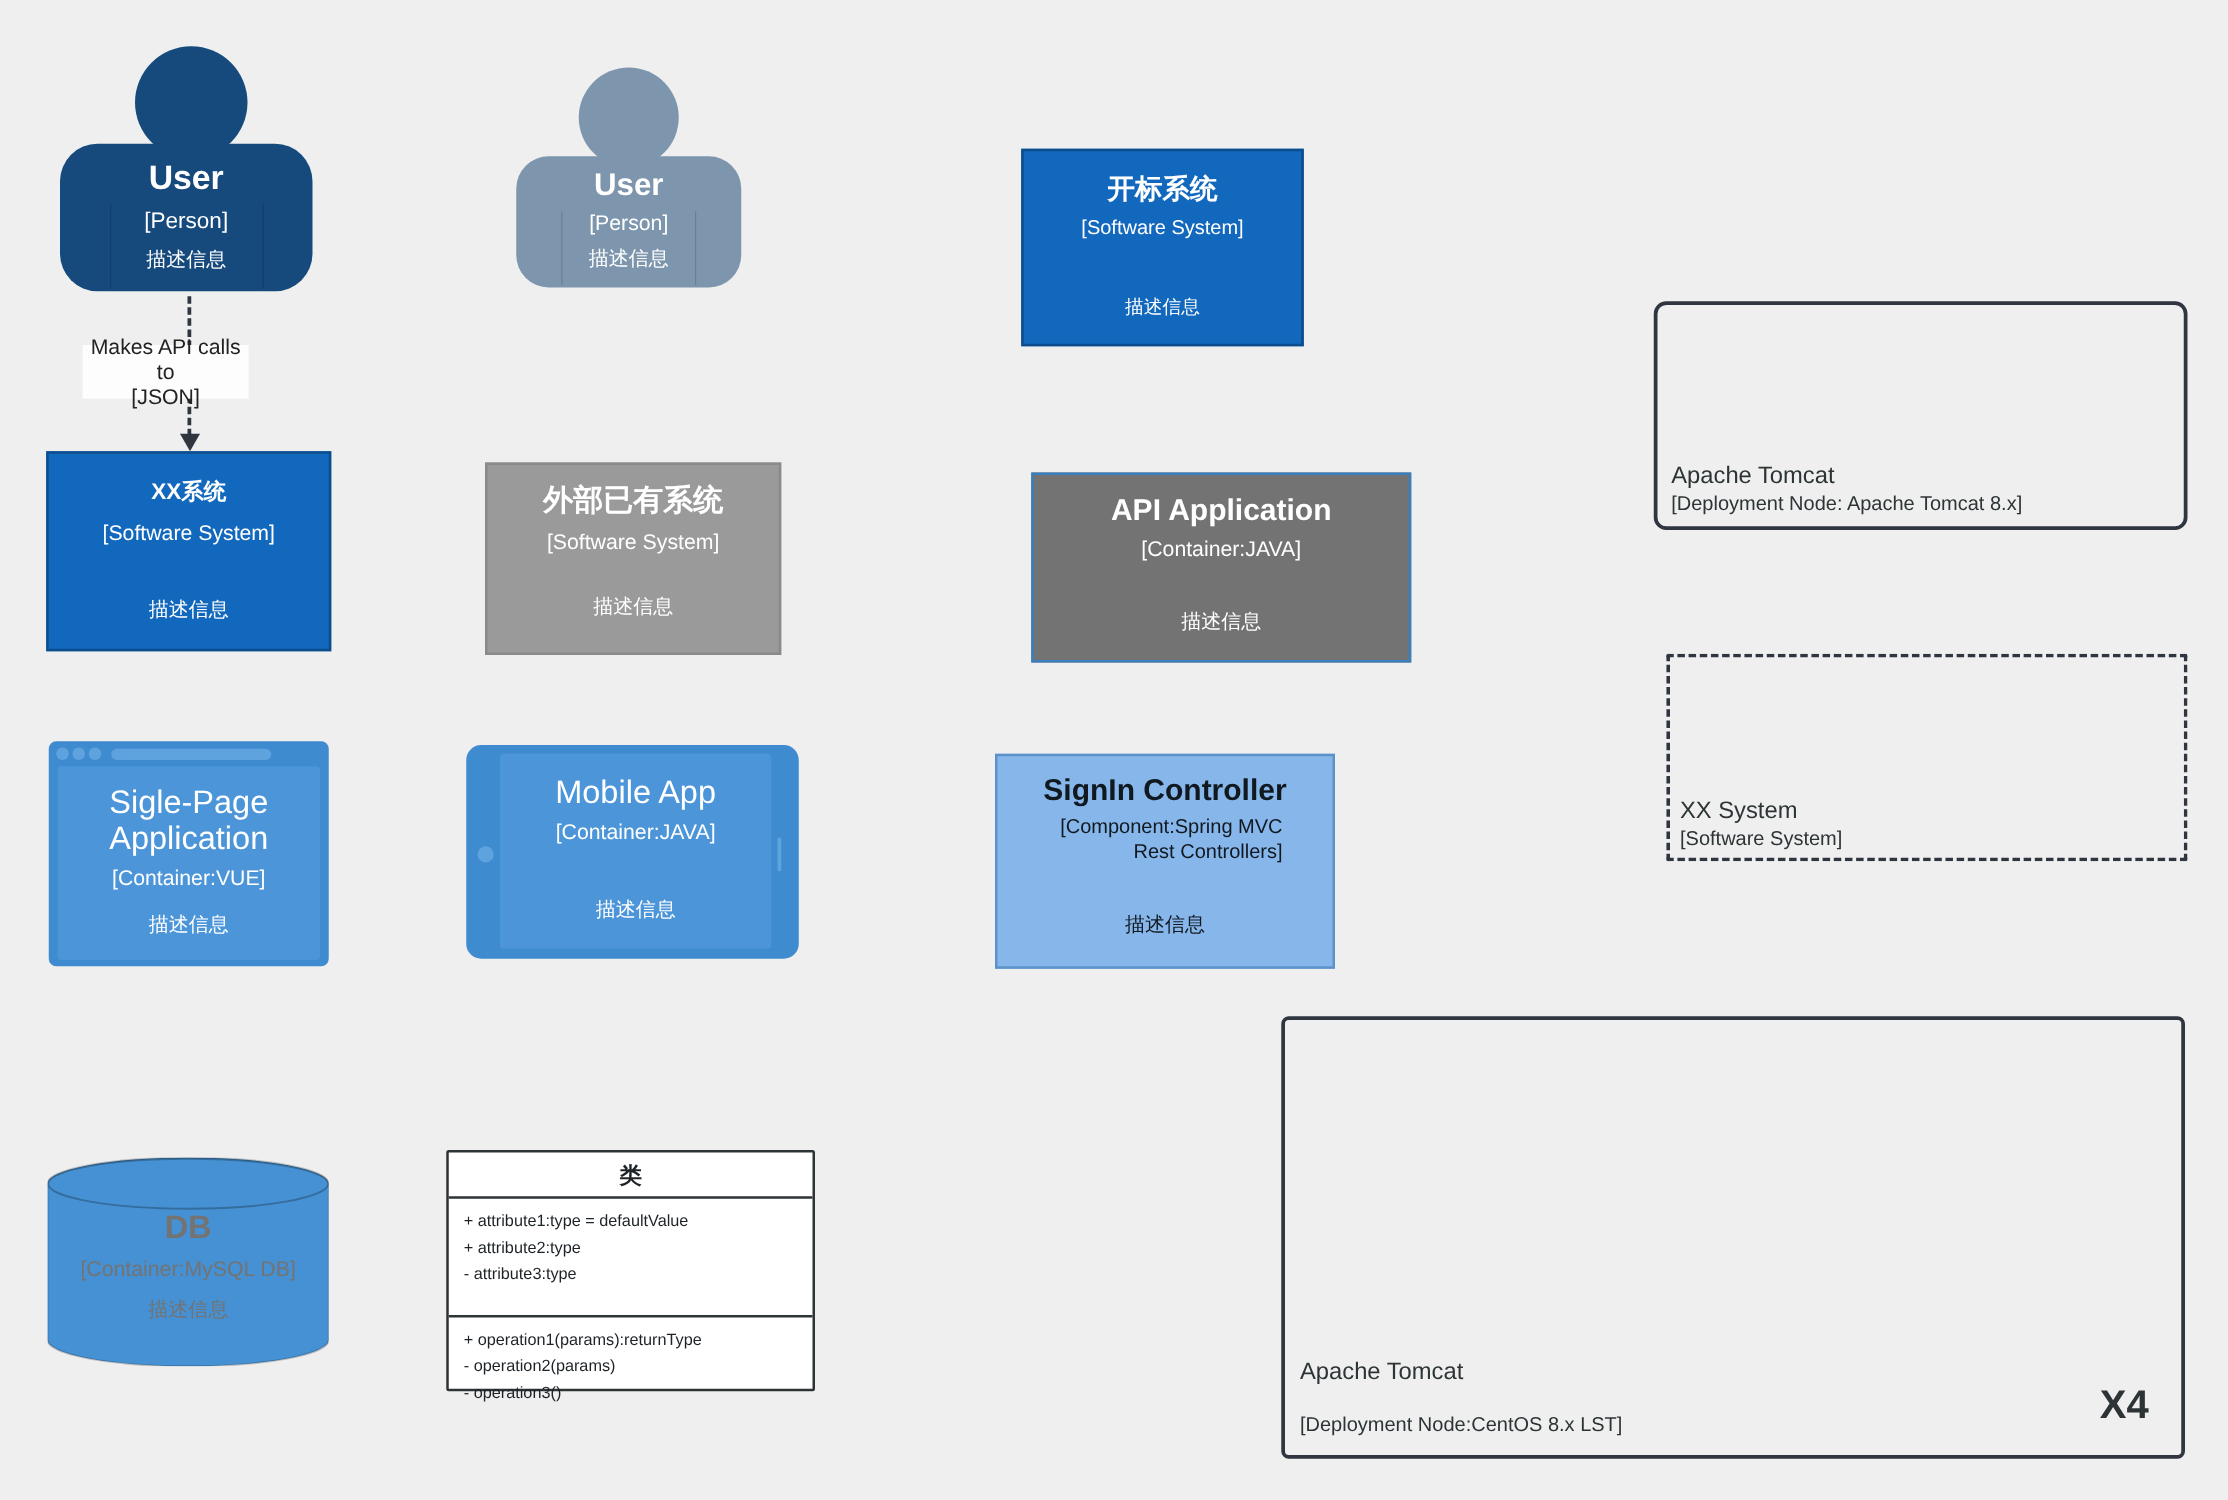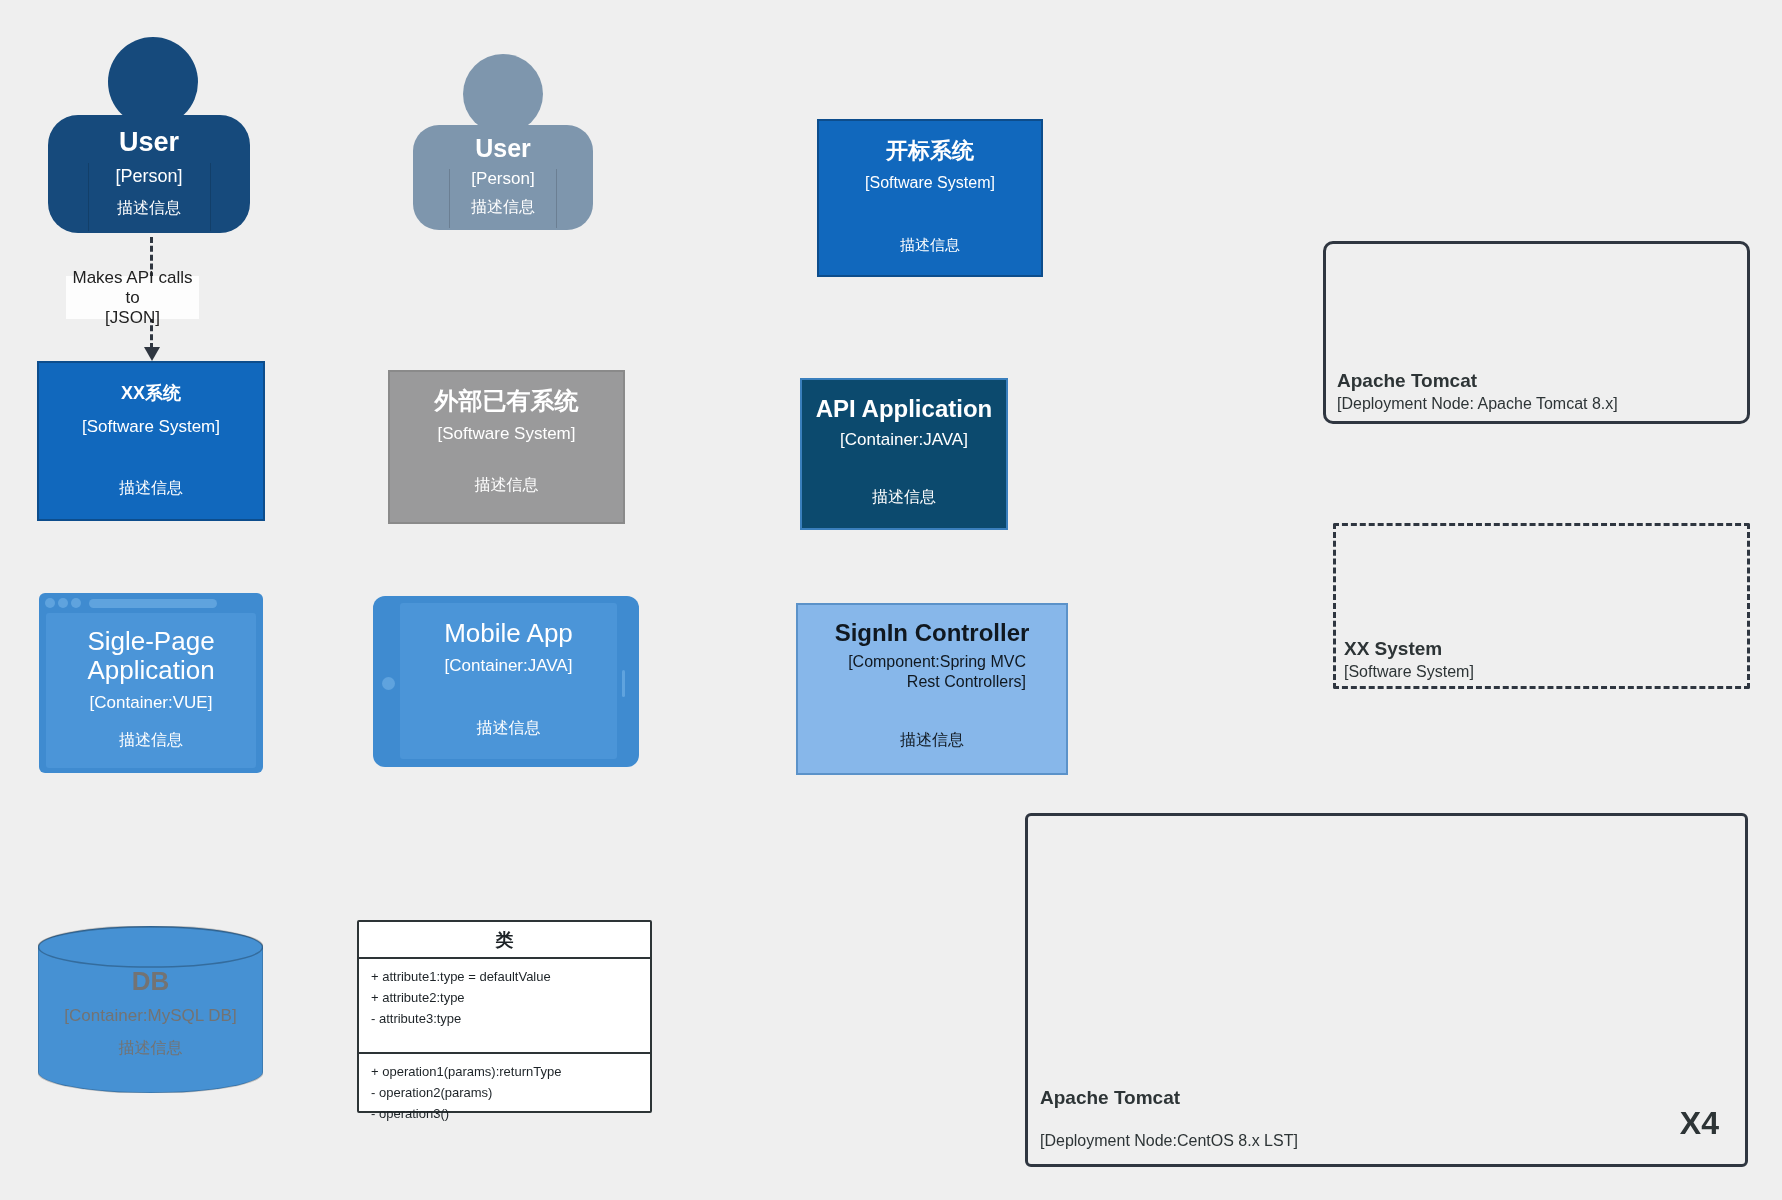--- a/index.html
+++ b/index.html
@@ -24,21 +24,21 @@
     display:flex;flex-direction:column;align-items:center;box-sizing:border-box;
   }
   .person .cols{position:absolute;border-left:1.5px solid rgba(0,0,0,.15);border-right:1.5px solid rgba(0,0,0,.15);}
   .person .ttl{font-weight:bold;font-size:27px;margin-top:12px;}
   .person .sub{font-size:18px;margin-top:8px;}
   .person .desc{font-size:16px;margin-top:11px;}
   
   .node{position:absolute;box-sizing:border-box;border:3px solid #2f3640;border-radius:10px;color:#2d3436;}
   .node.dashed{border-style:dashed;border-radius:2px;}
   .node .lbl{position:absolute;left:11px;bottom:8px;text-align:left;}
-  .node .lbl .ttl{font-weight:bold;font-size:19px;}
+  .node .lbl .ttl{font-weight:normal;font-size:19px;}
   .node .lbl .sub{font-size:16px;margin-top:3px;}
   .node .badge{position:absolute;right:26px;bottom:22px;font-weight:bold;font-size:32px;color:#2d3436;}
   
   .devframe{position:absolute;background:#3f8bd0;box-sizing:border-box;}
   .devscreen{position:absolute;background:#4b95d8;color:#fff;text-align:center;
     display:flex;flex-direction:column;align-items:center;border-radius:3px;}
   .devscreen .ttl{font-weight:normal;font-size:26px;line-height:29px;margin-top:14px;padding:0 8px;}
   .devscreen .sub{font-size:17px;margin-top:8px;}
   .devscreen .desc{font-size:16px;margin-top:auto;margin-bottom:20px;}
   .dot{position:absolute;border-radius:50%;background:#5fa3de;}
@@ -110,21 +110,21 @@
     <div class="sub">[Software System]</div>
     <div class="desc">描述信息</div>
   </div>
 
   <div class="c4box" style="left:388px;top:370px;width:237px;height:154px;background:#9a9a9b;border-color:#8a8a8a;">
     <div class="ttl" style="font-size:24px;margin-top:15px;">外部已有系统</div>
     <div class="sub">[Software System]</div>
     <div class="desc" style="margin-bottom:26px;">描述信息</div>
   </div>
 
-  <div class="c4box" style="left:800px;top:378px;width:208px;height:152px;background:#0c4a6e;border-color:#3a7fbd;">
+  <div class="c4box" style="left:825px;top:378px;width:304px;height:152px;background:#737373;border-color:#3a7fbd;">
     <div class="ttl" style="font-size:24px;margin-top:15px;">API Application</div>
     <div class="sub" style="margin-top:8px;">[Container:JAVA]</div>
     <div class="desc">描述信息</div>
   </div>
 
   <div class="node dashed" style="left:1333px;top:523px;width:417px;height:166px;">
     <div class="lbl" style="left:8px;bottom:5px;">
       <div class="ttl">XX System</div>
       <div class="sub">[Software System]</div>
     </div>

